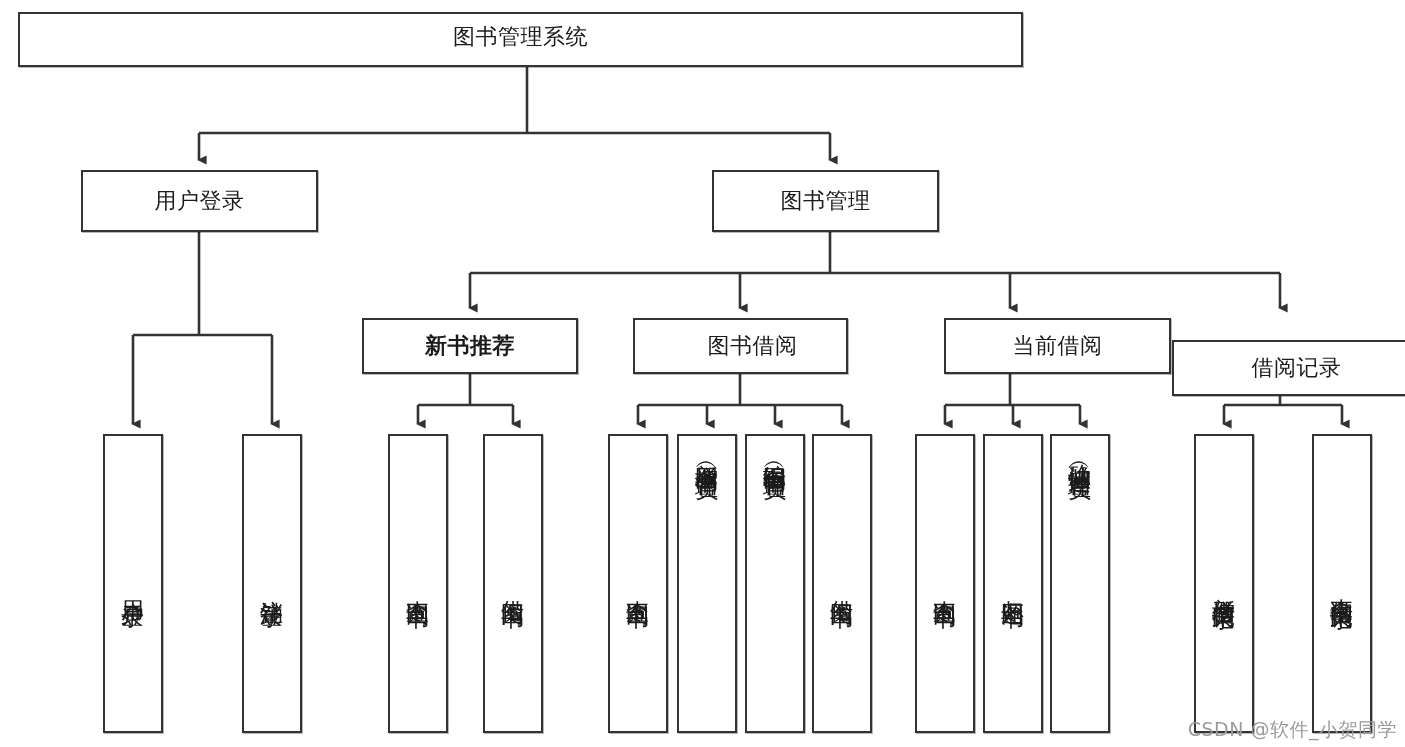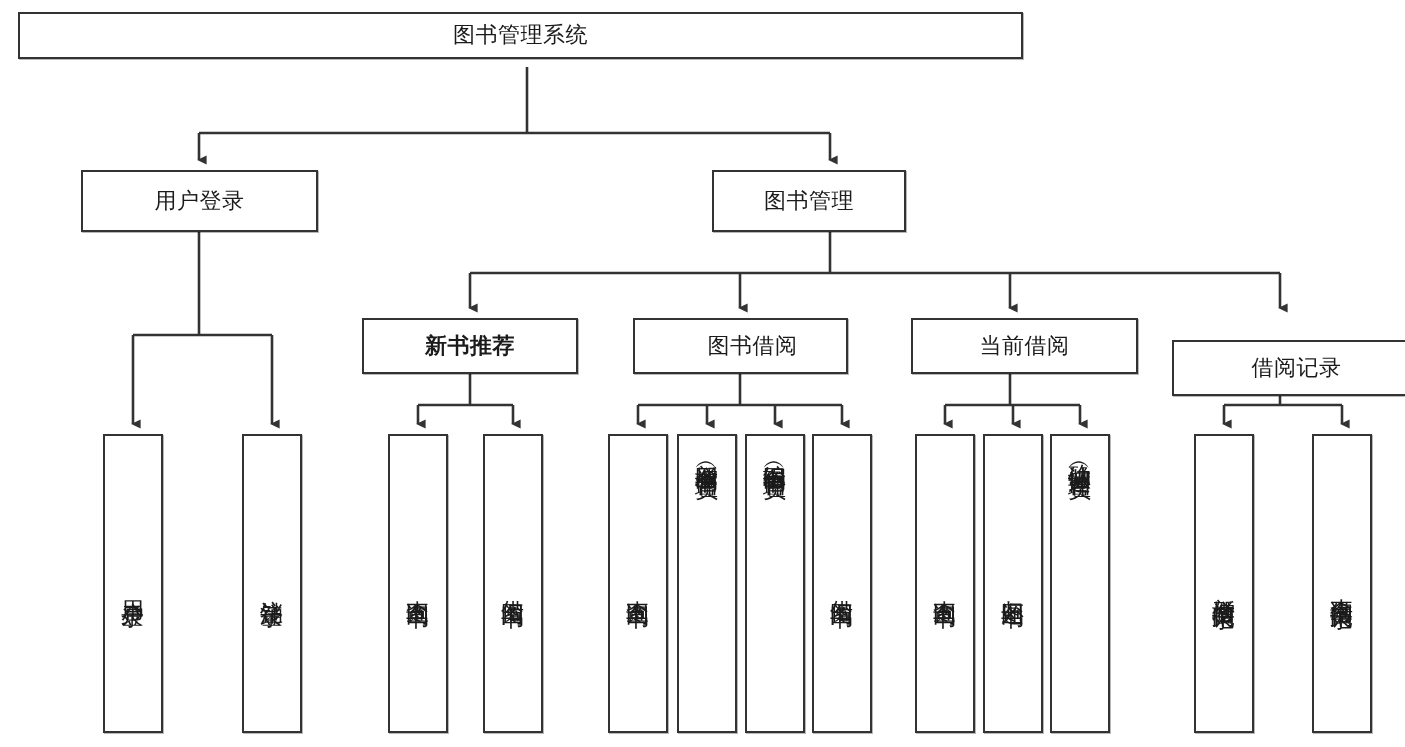--- a/index.html
+++ b/index.html
@@ -130,38 +130,38 @@
       <path d="M 1013 405 L 1013 424" marker-end="url(#arrowhead)"></path>
       <path d="M 1080 405 L 1080 424" marker-end="url(#arrowhead)"></path>
 
       <path d="M 1280 374 L 1280 405"></path>
       <path d="M 1224 405 L 1342 405"></path>
       <path d="M 1224 405 L 1224 424" marker-end="url(#arrowhead)"></path>
       <path d="M 1342 405 L 1342 424" marker-end="url(#arrowhead)"></path>
     </g>
   </svg>
 
-  <div class="node-box" id="node-root" style="left: 18px; top: 12px; width: 1005px; height: 47px;">
+  <div class="node-box" id="node-root" style="left: 18px; top: 12px; width: 1005px; height: 55px; font-family: Liberation Mono, monospace;">
     <span class="node-label-h">图书管理系统</span>
   </div>
 
   <div class="node-box" id="node-l2-0" style="left: 81px; top: 170px; width: 237px; height: 62px;">
     <span class="node-label-h">用户登录</span>
   </div>
-  <div class="node-box" id="node-l2-1" style="left: 712px; top: 170px; width: 194px; height: 62px;">
+  <div class="node-box" id="node-l2-1" style="left: 712px; top: 170px; width: 227px; height: 62px;">
     <span class="node-label-h">图书管理</span>
   </div>
 
   <div class="node-box" id="node-l3-0" style="left: 362px; top: 318px; width: 216px; height: 56px; font-weight: bold;">
     <span class="node-label-h">新书推荐</span>
   </div>
   <div class="node-box" id="node-l3-1" style="left: 633px; top: 318px; width: 215px; height: 56px; padding-left: 24px;">
     <span class="node-label-h">图书借阅</span>
   </div>
-  <div class="node-box" id="node-l3-2" style="left: 911px; top: 318px; width: 227px; height: 56px;">
+  <div class="node-box" id="node-l3-2" style="left: 944px; top: 318px; width: 227px; height: 56px;">
     <span class="node-label-h">当前借阅</span>
   </div>
   <div class="node-box" id="node-l3-3" style="left: 1172px; top: 318px; width: 249px; height: 56px; margin-top: 22px;">
     <span class="node-label-h">借阅记录</span>
   </div>
 
   <div class="node-box leaf" id="node-leaf-0" style="left: 103px; top: 434px; width: 60px; height: 299px;">
     <div class="leaf-inner">
       <span class="node-label-v">用户登录</span>
     </div>
@@ -220,13 +220,14 @@
     <div class="leaf-inner">
       <span class="node-label-v">新增借阅记录</span>
     </div>
   </div>
   <div class="node-box leaf" id="node-leaf-12" style="left: 1312px; top: 434px; width: 60px; height: 299px;">
     <div class="leaf-inner">
       <span class="node-label-v">查询借阅记录</span>
     </div>
   </div>
 
+  <div id="watermark">CSDN @软件_小贺同学</div>
 </div>
 
 </body></html>

